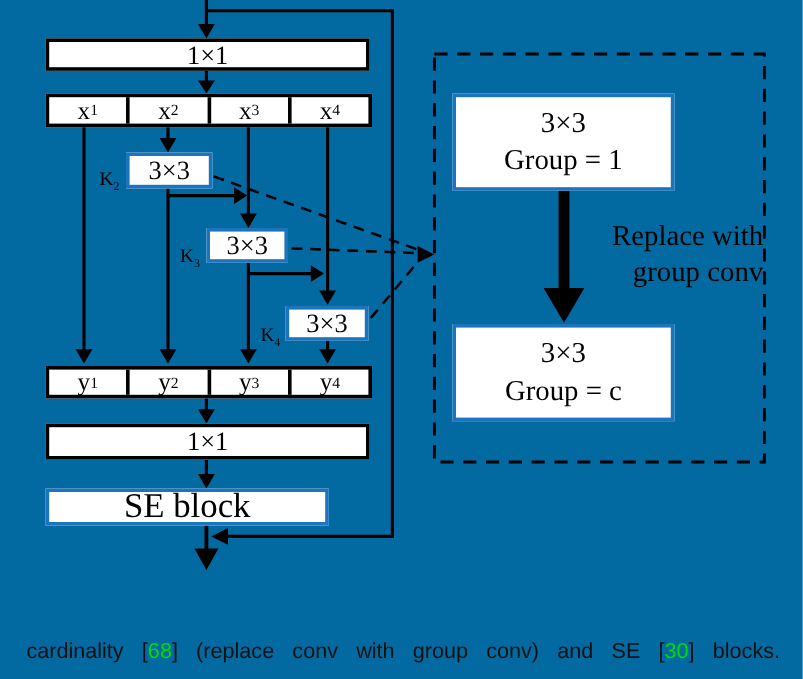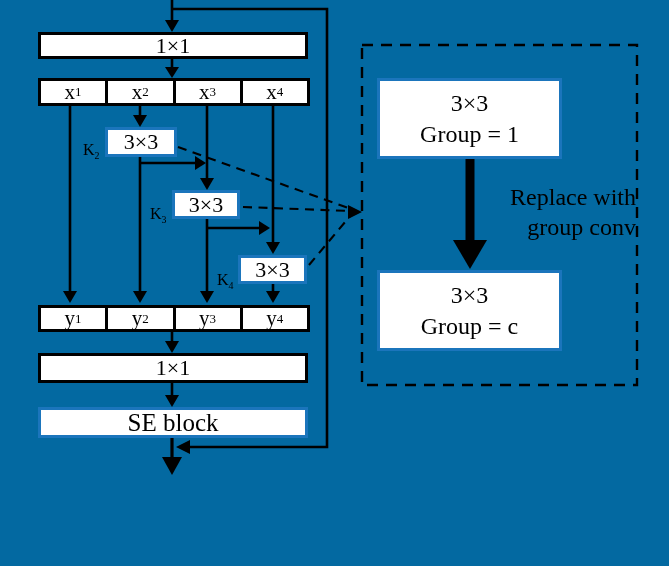--- a/index.html
+++ b/index.html
@@ -143,34 +143,35 @@
     <div class="cell">
         <span>y</span>
         <sub>4</sub>
       </div>
   </div>
 
   <div class="box" style="left:38px;top:353px;width:270px;height:30px;">
     <span>1×1</span>
   </div>
 
-  <div class="box blue" style="left:38px;top:407px;width:270px;height:31px;font-size:25px;">
+  <div class="box blue" style="left:38px;top:407px;width:236px;height:31px;font-size:29px;">
     <span>SE block</span>
   </div>
 
   <div class="box blue twoline" style="left:377px;top:78px;width:185px;height:81px;">
     <span>3×3</span>
     <span>Group = 1</span>
   </div>
 
   <div class="note" style="left:486px;top:182px;">
     <span>Replace with</span><br>
     <span>group conv</span>
   </div>
 
   <div class="box blue twoline" style="left:377px;top:270px;width:185px;height:81px;">
     <span>3×3</span>
     <span>Group = c</span>
   </div>
 
 
+  <div class="capline" style="top:530px;"><span>cardinality [</span><span class="ref">68</span><span>] (replace conv with group conv) and SE [</span><span class="ref">30</span><span>] blocks.</span></div>
 
 </div>
 
 </body></html>

